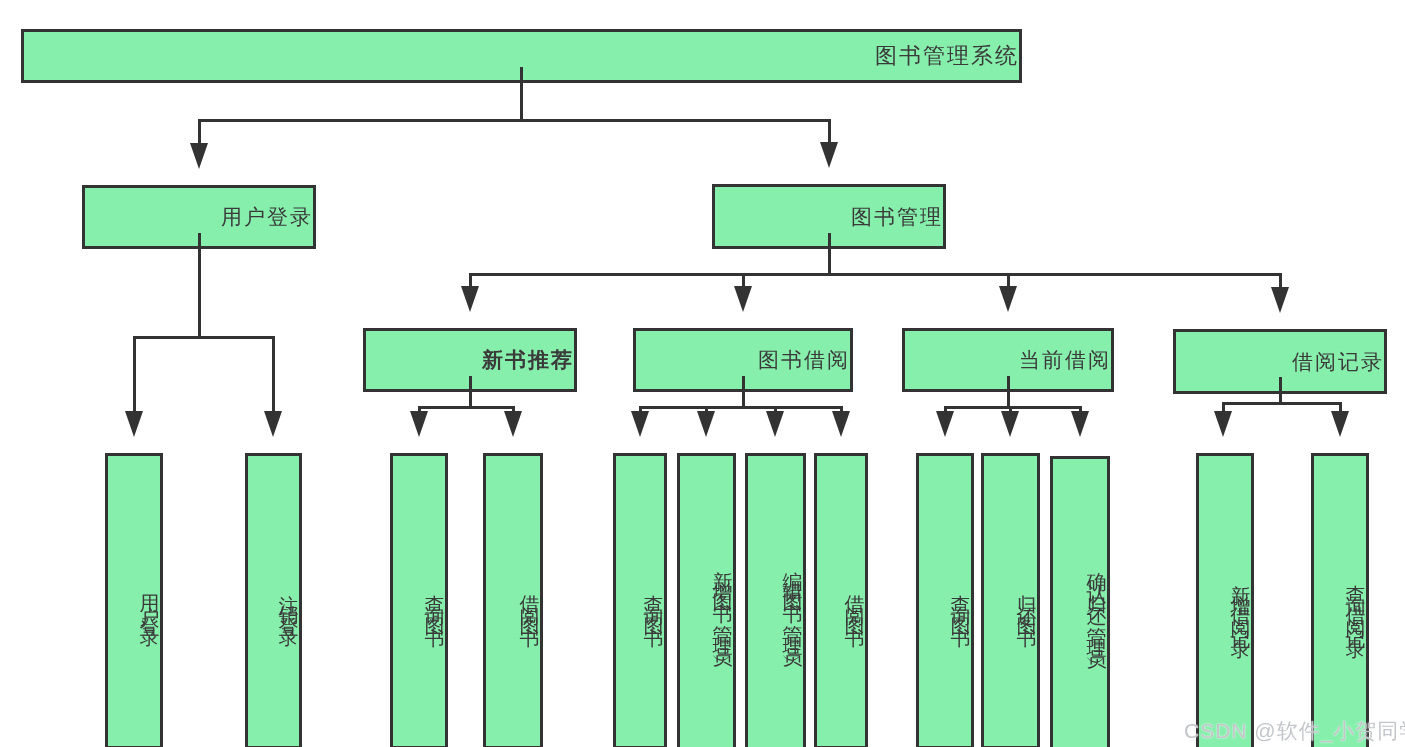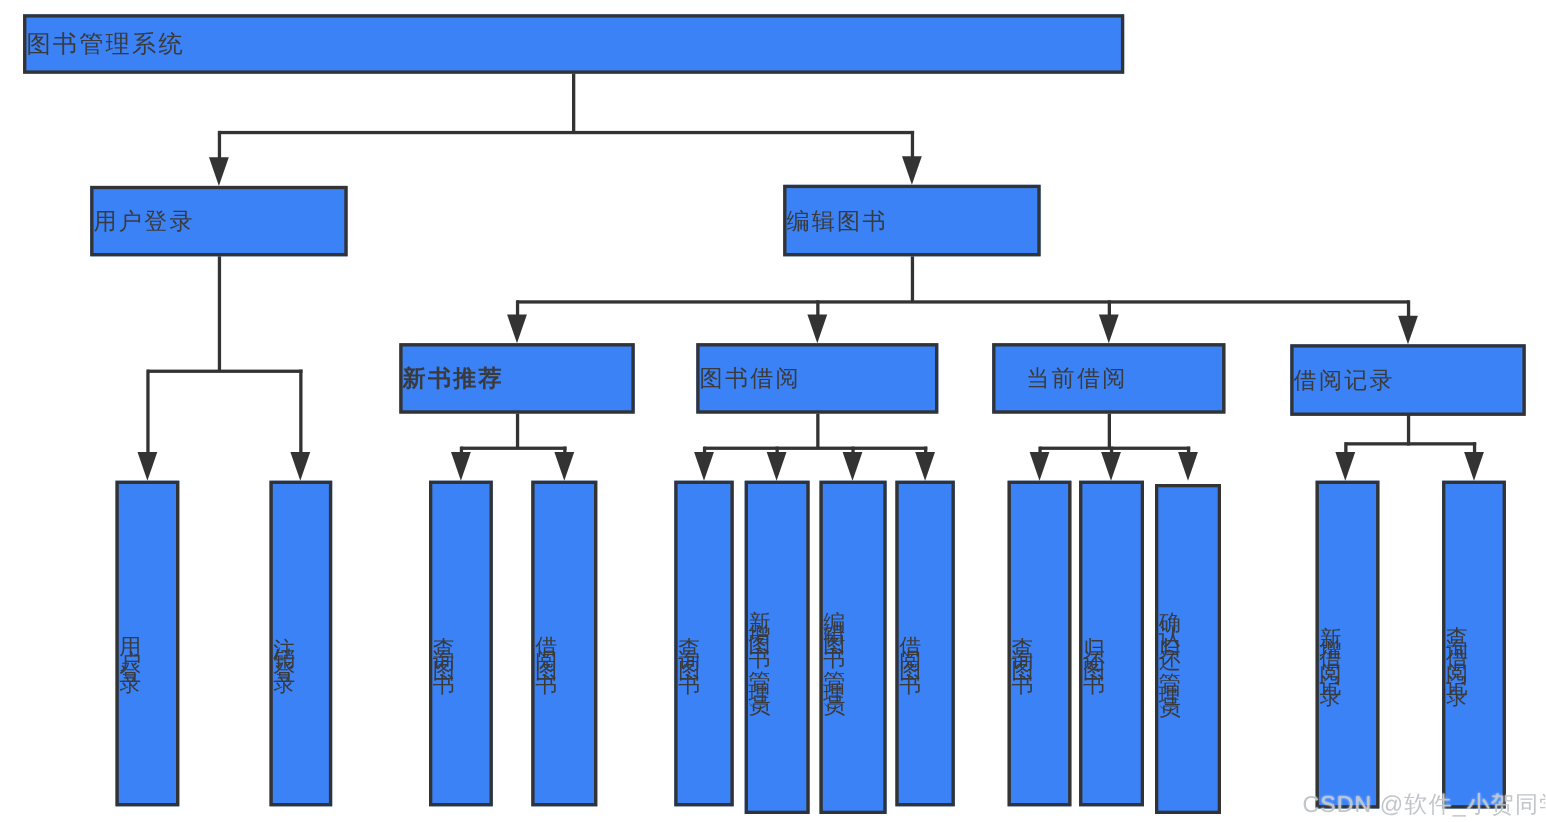--- a/index.html
+++ b/index.html
@@ -1,22 +1,22 @@
 <!DOCTYPE html>
 <html><head>
 <meta charset="utf-8">
 <style>
   html,body{margin:0;padding:0;background:#ffffff;}
   .canvas{
     position:relative;width:1405px;height:747px;background:#ffffff;overflow:hidden;
     font-family:"Liberation Sans","DejaVu Sans",sans-serif;color:#3a3a3a;
   }
   .box{
-    position:absolute;box-sizing:border-box;border:3px solid #333333;background:#3b82f6;
-    display:flex;align-items:center;justify-content:flex-start;
+    position:absolute;box-sizing:border-box;border:3px solid #333333;background:#86efac;
+    display:flex;align-items:center;justify-content:flex-end;margin-top:16px;
   }
   .lvl1{font-size:22px;letter-spacing:2px;}
   .lvl2,.lvl3{font-size:21px;letter-spacing:2px;}
   .leaf span{
     writing-mode:vertical-rl;text-orientation:mixed;
     font-size:20px;letter-spacing:11px;line-height:1;
   }
   .hline{position:absolute;height:3px;background:#333333;}
   .vline{position:absolute;width:3px;background:#333333;}
   .ah{
@@ -35,21 +35,21 @@
 <div class="canvas">
 
   <div class="box lvl1" style="left:21px;top:13px;width:1001px;height:54px;">
     <span>图书管理系统</span>
   </div>
 
   <div class="box lvl2" style="left:82px;top:169px;width:234px;height:64px;">
     <span>用户登录</span>
   </div>
   <div class="box lvl2" style="left:712px;top:168px;width:234px;height:65px;">
-    <span>编辑图书</span>
+    <span>图书管理</span>
   </div>
 
   <div class="box lvl3" style="left:363px;top:312px;width:214px;height:64px;font-weight:bold;">
     <span>新书推荐</span>
   </div>
   <div class="box lvl3" style="left:633px;top:312px;width:220px;height:64px;">
     <span>图书借阅</span>
   </div>
   <div class="box lvl3" style="left:902px;top:312px;width:212px;height:64px;padding-left:28px;">
     <span>当前借阅</span>

